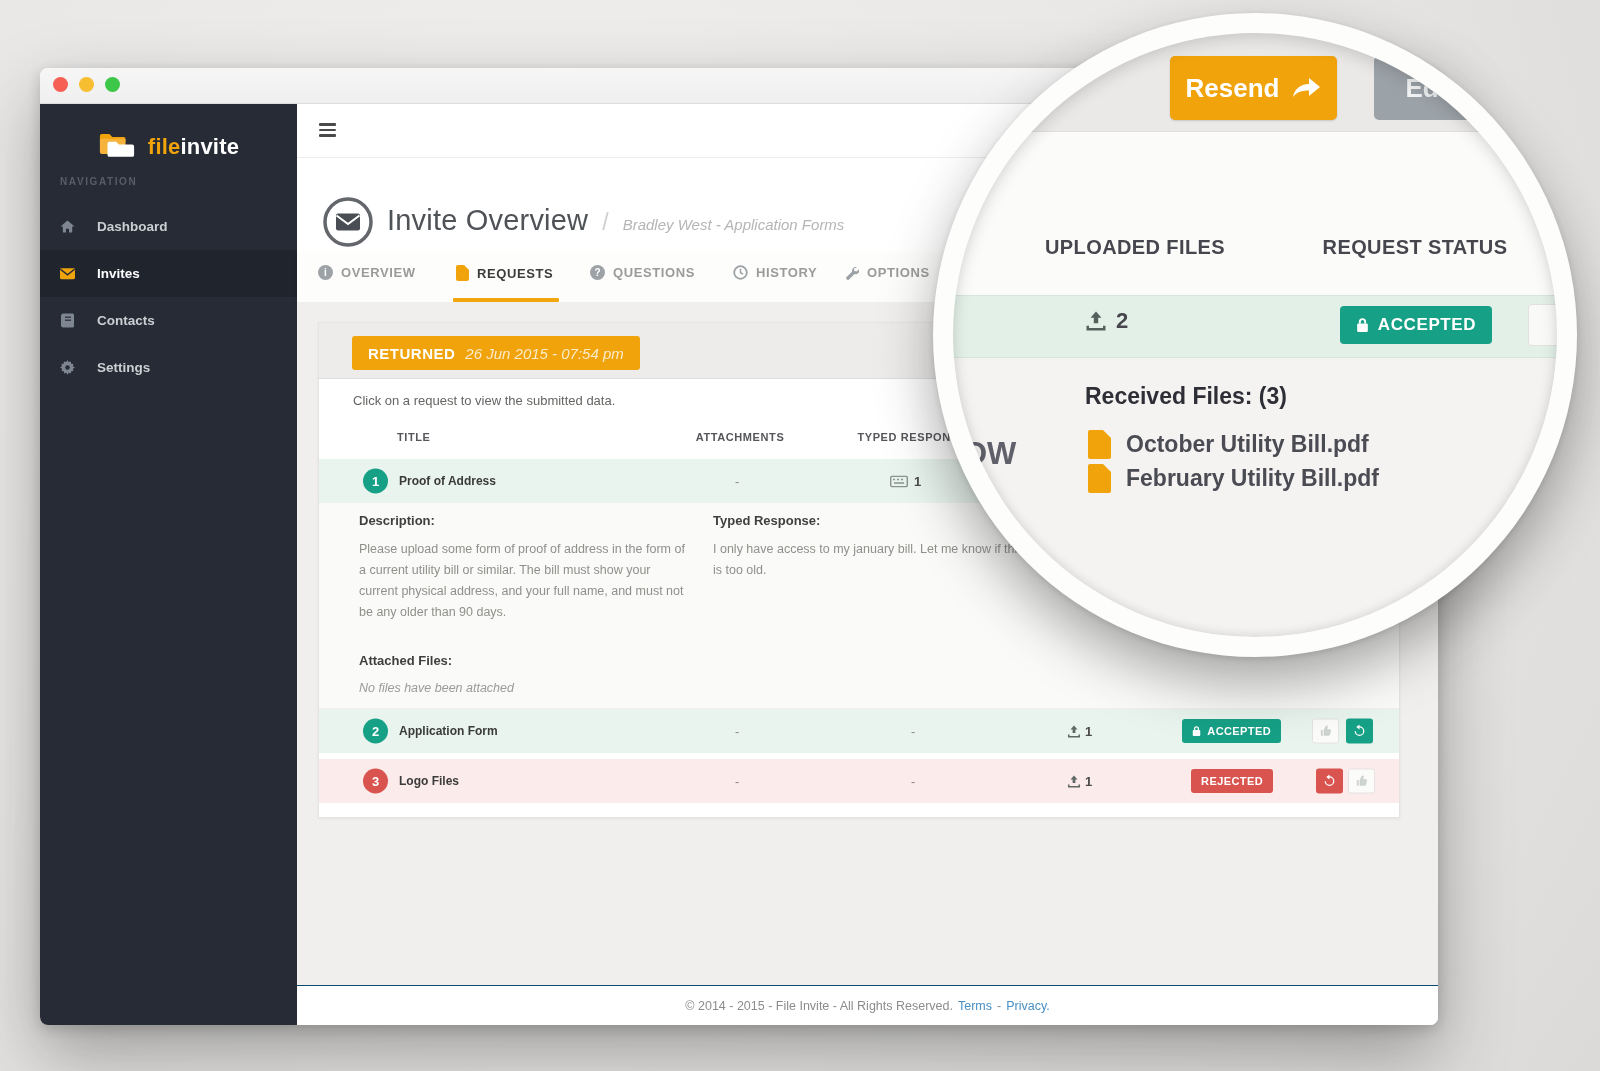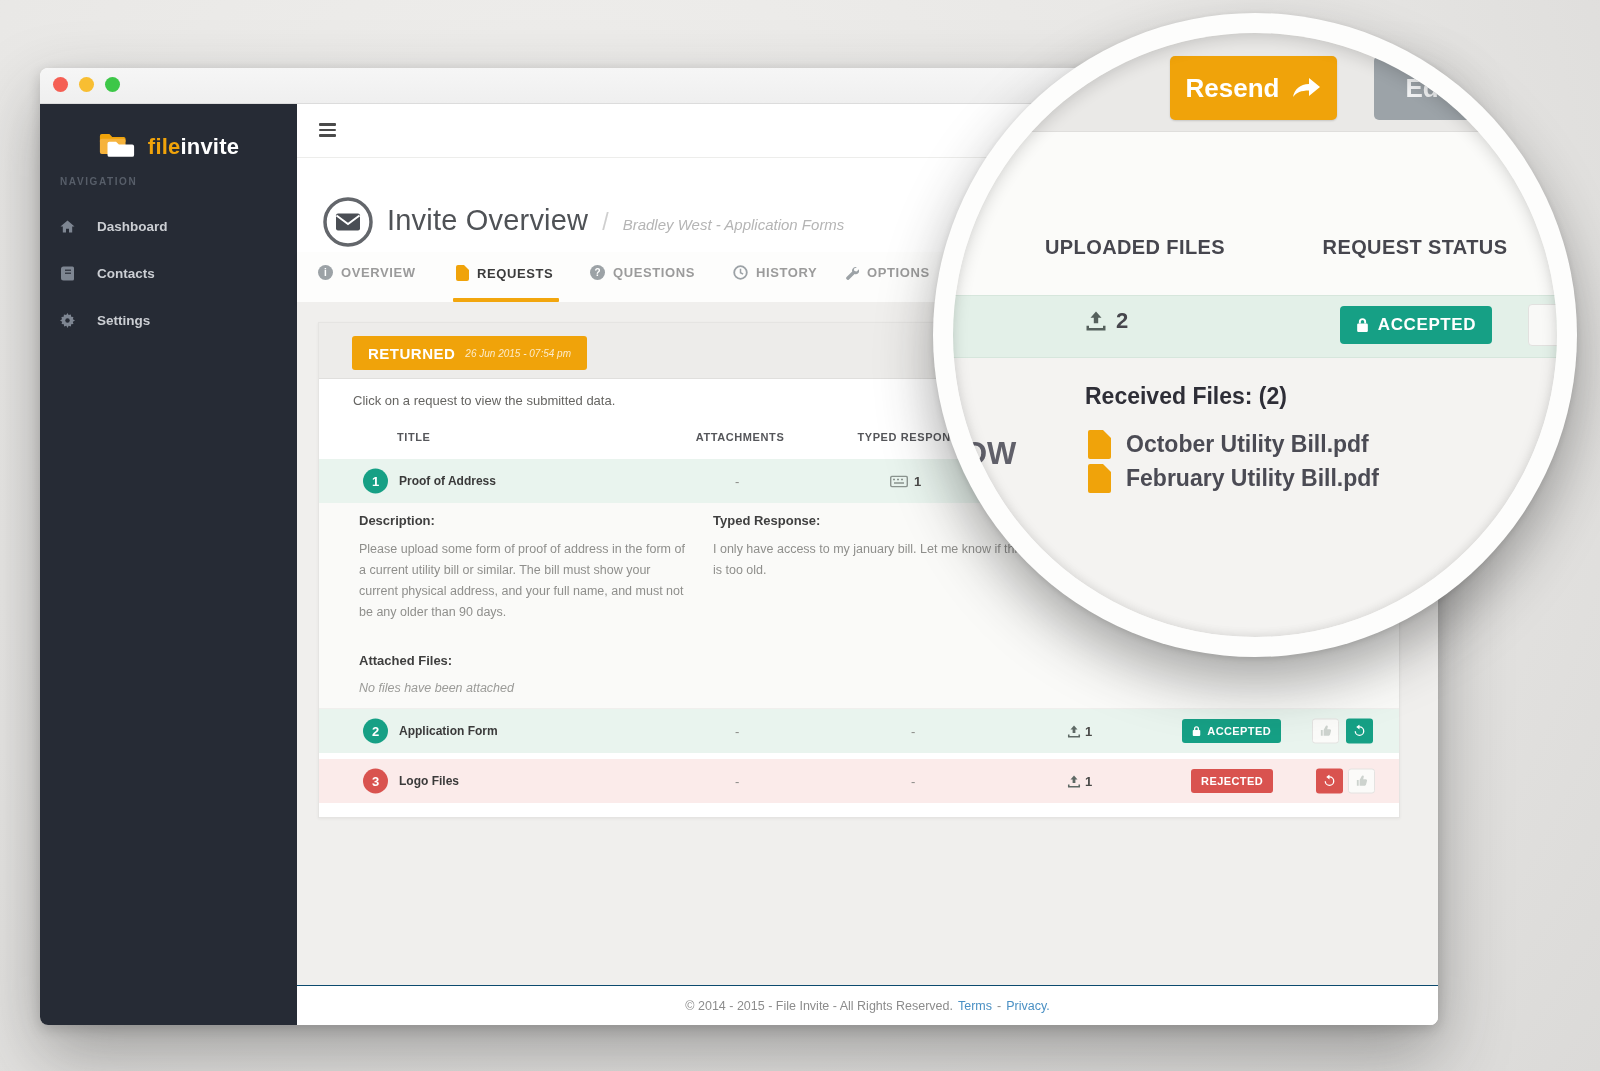--- a/index.html
+++ b/index.html
@@ -62,21 +62,21 @@
            display:inline-flex; align-items:center; justify-content:center; font-style:normal; }
   .docicon { position:relative; width:13px; height:16px; background:#F0A30A; border-radius:2px; }
   .docicon::after { content:""; position:absolute; right:0; top:0; border-style:solid; border-width:0 5px 5px 0; border-color:transparent #FDFDFC transparent #F8CF8A; }
   .content { position:absolute; left:0; top:198px; right:0; bottom:40px; background:#F0EFED; }
   
   .panel { position:absolute; left:21px; top:20px; width:1082px; height:496px; background:#fff; border:1px solid #E5E4E2; box-shadow:0 1px 3px rgba(0,0,0,.05); }
   .panel-head { position:absolute; left:0; top:0; right:0; height:56px; background:#EDECEA; border-bottom:1px solid #E0DFDD; }
   .returned { position:absolute; left:33px; top:13px; height:34px; background:#F0A30A; border-radius:3px;
               display:flex; align-items:center; padding:0 16px; gap:10px; }
   .returned .rlabel { color:#fff; font-weight:bold; font-size:15px; letter-spacing:.5px; }
-  .returned .rdate { color:rgba(255,255,255,.78); font-style:italic; font-size:10px; }
+  .returned .rdate { color:rgba(255,255,255,.78); font-style:italic; font-size:15px; }
   .hint { position:absolute; left:34px; top:70px; font-size:13px; color:#666562; }
   .thead { position:absolute; left:0; top:108px; right:0; height:28px; }
   .th { position:absolute; font-size:11px; font-weight:bold; letter-spacing:.6px; color:#55565A; }
   .row { position:absolute; left:0; right:0; height:44px; }
   .row.green { background:#E9F4EE; }
   .row.pink { background:#FBEBEA; }
   .rcell { position:absolute; top:50%; transform:translateY(-50%); }
   .numcirc { width:25px; height:25px; border-radius:50%; color:#fff; font-size:13px; font-weight:bold;
              display:flex; align-items:center; justify-content:center; }
   .numcirc.teal { background:#16A085; }
@@ -160,20 +160,29 @@
     <div class="nav-label">NAVIGATION</div>
     <div class="nav">
       <div class="nav-item">
         <span class="nicon">
           <svg viewBox="0 0 16 16">
               <path d="M8 1.5 L15.5 8 H13 V14.5 H9.6 V10.3 H6.4 V14.5 H3 V8 H0.5 Z"></path>
             </svg>
         </span>
         <span class="lbl">Dashboard</span>
       </div>
+      <div class="nav-item active">
+        <span class="nicon">
+          <svg viewBox="0 0 16 13">
+              <rect y="1" width="16" height="11.5" rx="1.5"></rect>
+              <path d="M0.5 2 L8 8 L15.5 2" stroke="#262B35" stroke-width="1.6" fill="none"></path>
+            </svg>
+        </span>
+        <span class="lbl">Invites</span>
+      </div>
       <div class="nav-item">
         <span class="nicon">
           <svg viewBox="0 0 15 15">
               <path d="M3.5 0.5 h9 a1.5 1.5 0 0 1 1.5 1.5 v11 a1.5 1.5 0 0 1 -1.5 1.5 h-9 A2.5 2.5 0 0 1 1 12 V3 A2.5 2.5 0 0 1 3.5 0.5 Z"></path>
               <line x1="5" y1="4.2" x2="11" y2="4.2" stroke="#262B35" stroke-width="1.2"></line>
               <line x1="5" y1="7.2" x2="11" y2="7.2" stroke="#262B35" stroke-width="1.2"></line>
             </svg>
         </span>
         <span class="lbl">Contacts</span>
       </div>
@@ -408,21 +417,21 @@
         <span style="display:inline-flex">
           <svg width="13" height="16" viewBox="0 0 12 15">
               <rect x="1" y="6" width="10" height="8" rx="1.2" fill="#fff"></rect>
               <path d="M3.5 6 V4.5 a2.5 2.5 0 0 1 5 0 V6" fill="none" stroke="#fff" stroke-width="1.8"></path>
             </svg>
         </span>
         <span>ACCEPTED</span>
       </div>
       <div class="lghost"></div>
 
-      <div class="lreceived">Received Files: (2)</div>
+      <div class="lreceived">Received Files: (3)</div>
 
       <div class="lfile" style="top:430px">
         <span class="pageicon"></span>
         <span>October Utility Bill.pdf</span>
       </div>
       <div class="lfile" style="top:464px">
         <span class="pageicon"></span>
         <span>February Utility Bill.pdf</span>
       </div>
     </div>

